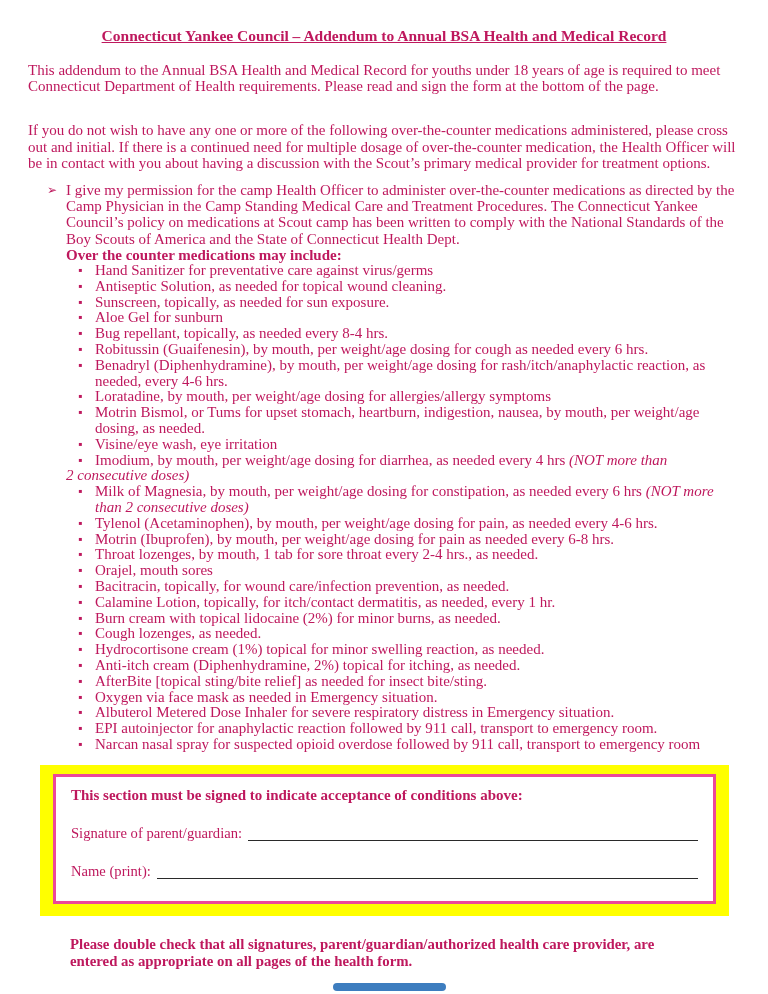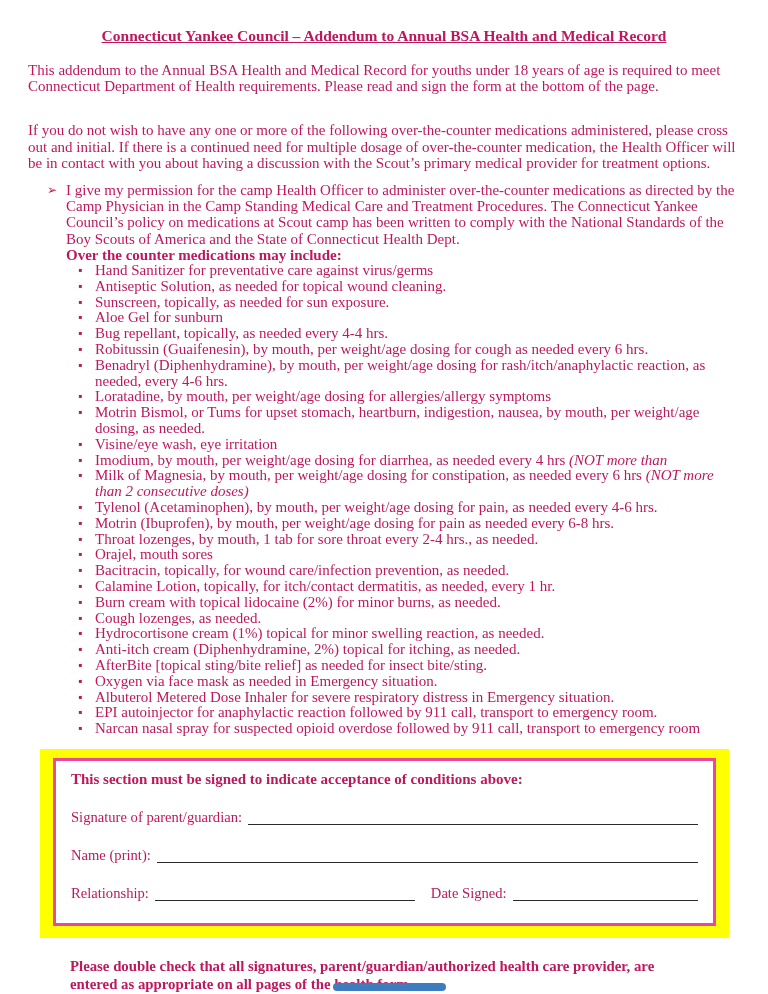--- a/index.html
+++ b/index.html
@@ -73,21 +73,21 @@
           <div class="med-item">
             <span class="sq">▪</span>
             <span class="med-text">Sunscreen, topically, as needed for sun exposure.</span>
           </div>
           <div class="med-item">
             <span class="sq">▪</span>
             <span class="med-text">Aloe Gel for sunburn</span>
           </div>
           <div class="med-item">
             <span class="sq">▪</span>
-            <span class="med-text">Bug repellant, topically, as needed every 4-4 hrs.</span>
+            <span class="med-text">Bug repellant, topically, as needed every 8-4 hrs.</span>
           </div>
           <div class="med-item">
             <span class="sq">▪</span>
             <span class="med-text">Robitussin (Guaifenesin), by mouth, per weight/age dosing for cough as needed every 6 hrs.</span>
           </div>
           <div class="med-item">
             <span class="sq">▪</span>
             <span class="med-text">Benadryl (Diphenhydramine), by mouth, per weight/age dosing for rash/itch/anaphylactic reaction, as needed, every 4-6 hrs.</span>
           </div>
           <div class="med-item">
@@ -99,20 +99,21 @@
             <span class="med-text">Motrin Bismol, or Tums for upset stomach, heartburn, indigestion, nausea, by mouth, per weight/age dosing, as needed.</span>
           </div>
           <div class="med-item">
             <span class="sq">▪</span>
             <span class="med-text">Visine/eye wash, eye irritation</span>
           </div>
           <div class="med-item">
             <span class="sq">▪</span>
             <span class="med-text">Imodium, by mouth, per weight/age dosing for diarrhea, as needed every 4 hrs <em>(NOT more than</em></span>
           </div>
+          <div class="med-outdent"><em>2 consecutive doses)</em></div>
           <div class="med-item">
             <span class="sq">▪</span>
             <span class="med-text">Milk of Magnesia, by mouth, per weight/age dosing for constipation, as needed every 6 hrs <em>(NOT more than 2 consecutive doses)</em></span>
           </div>
           <div class="med-item">
             <span class="sq">▪</span>
             <span class="med-text">Tylenol (Acetaminophen), by mouth, per weight/age dosing for pain, as needed every 4-6 hrs.</span>
           </div>
           <div class="med-item">
             <span class="sq">▪</span>
@@ -178,26 +179,20 @@
     <div class="sig-box">
       <div class="sig-heading">This section must be signed to indicate acceptance of conditions above:</div>
       <div class="sig-row">
         <span class="lbl">Signature of parent/guardian:</span>
         <span class="line grow"></span>
       </div>
       <div class="sig-row">
         <span class="lbl">Name (print):</span>
         <span class="line grow"></span>
       </div>
-      <div class="sig-row">
-        <span class="lbl">Relationship:</span>
-        <span class="line rel-line"></span>
-        <span class="lbl">Date Signed:</span>
-        <span class="line grow"></span>
-      </div>
     </div>
   </div>
 
   <div class="reminder">Please double check that all signatures, parent/guardian/authorized health care provider, are entered as appropriate on all pages of the health form.</div>
 
   <div class="blue-bar" id="blue-bar" style="background: rgb(61, 125, 191);"></div>
 
 </div>
 
 </body></html>

